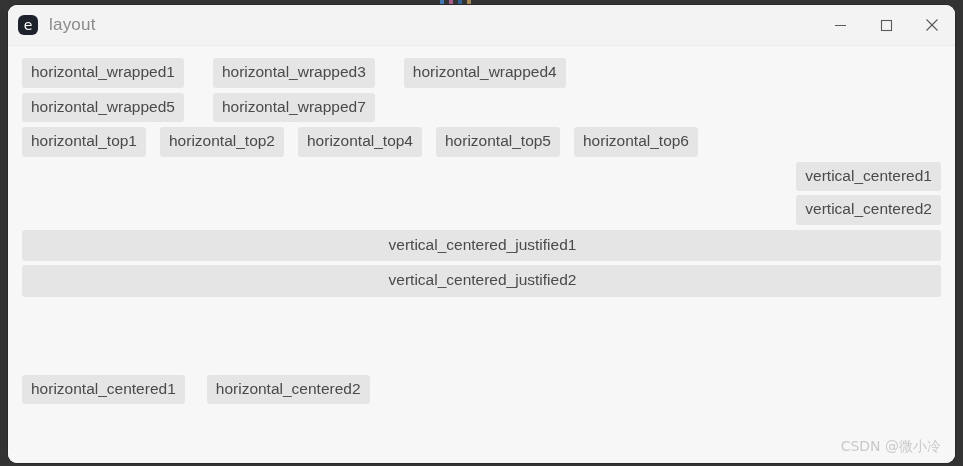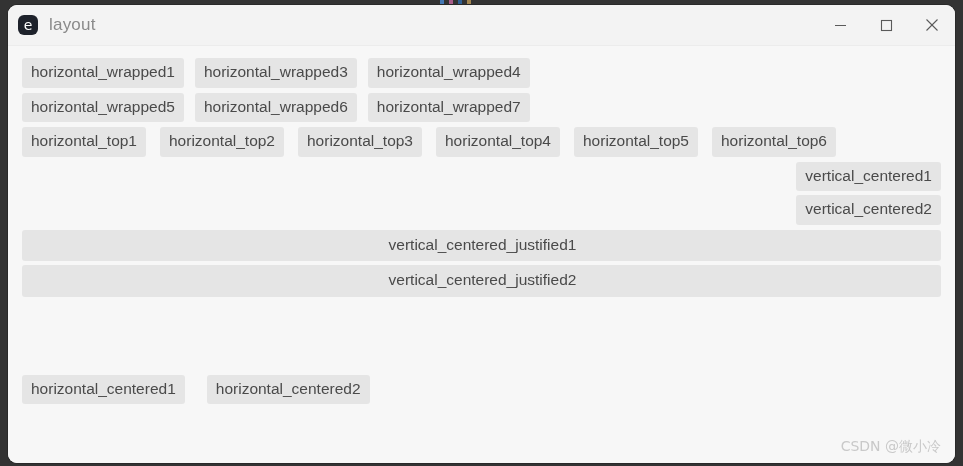--- a/index.html
+++ b/index.html
@@ -100,21 +100,21 @@
 
   
   #client {
     position: relative;
     height: 418px;
     background: #f7f7f7;
   }
 
   .row {
     display: flex;
-    gap: 11px;
+    gap: 29px;
     padding: 0 14px;
   }
 
   .chip {
     background: #e5e5e5;
     color: #4a4a4a;
     font-size: 15.5px;
     line-height: 1;
     padding: 6px 9px 8px 9px;
     border-radius: 3px;
@@ -205,30 +205,28 @@
       <div class="row">
         <div class="chip">horizontal_wrapped1</div>
         <div class="chip">horizontal_wrapped3</div>
         <div class="chip">horizontal_wrapped4</div>
       </div>
 
       <div class="gap-sm"></div>
 
       <div class="row">
         <div class="chip">horizontal_wrapped5</div>
-        <div class="chip">horizontal_wrapped6</div>
         <div class="chip">horizontal_wrapped7</div>
       </div>
 
       <div class="gap-sm"></div>
 
       <div class="row" style="gap:14px">
         <div class="chip">horizontal_top1</div>
         <div class="chip">horizontal_top2</div>
-        <div class="chip">horizontal_top3</div>
         <div class="chip">horizontal_top4</div>
         <div class="chip">horizontal_top5</div>
         <div class="chip">horizontal_top6</div>
       </div>
 
       <div class="gap-sm"></div>
 
       <div class="centered-row">
         <div class="chip">vertical_centered1</div>
       </div>

